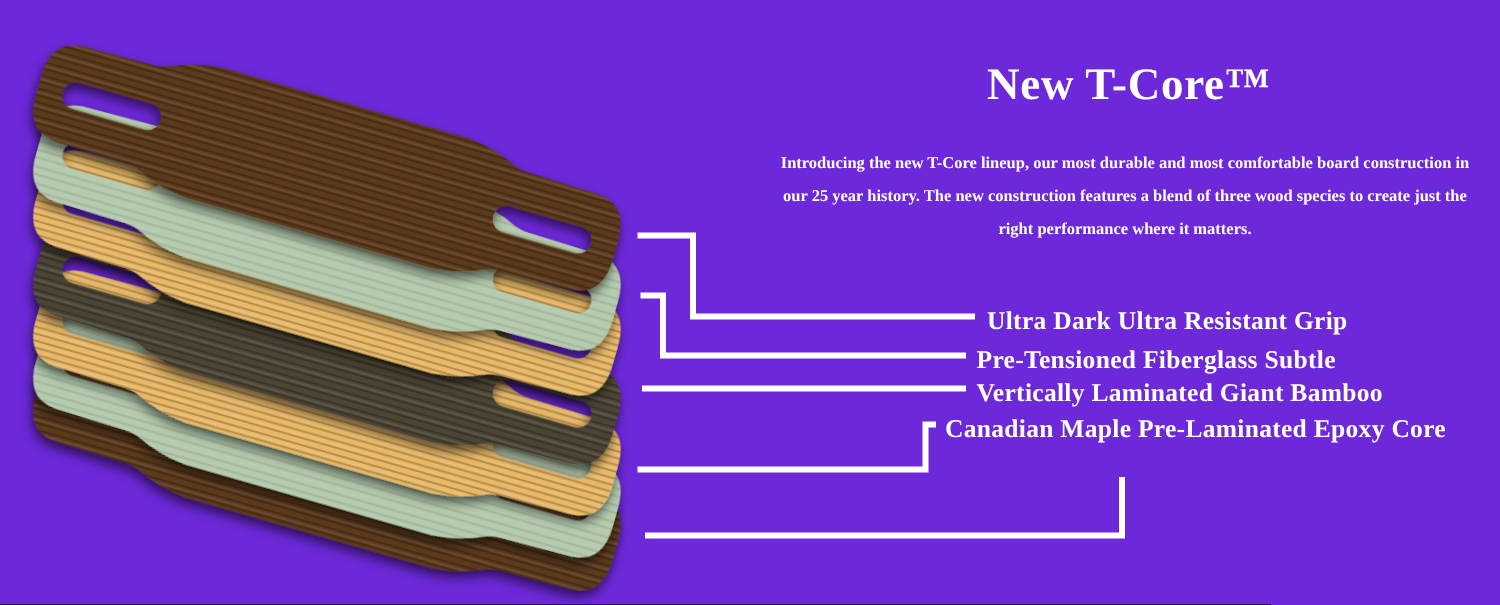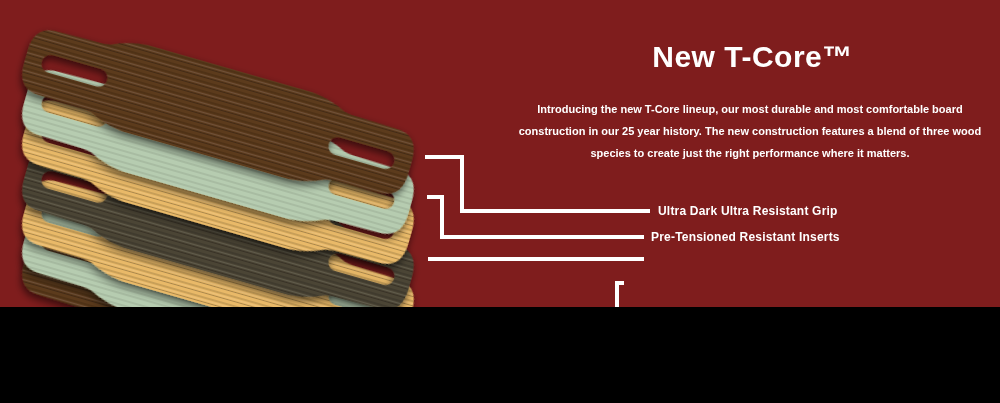--- a/index.html
+++ b/index.html
@@ -1,30 +1,30 @@
 <!DOCTYPE html>
 <html><head>
 <meta charset="utf-8">
 <style>
   html,body{margin:0;padding:0;background:#000;}
   .stage{
-    position:relative;width:1000px;height:307px;background:#7f1d1d;overflow:hidden;
-    font-family:Liberation Sans, sans-serif;color:#fff;
+    position:relative;width:1000px;height:403px;background:#6d28d9;overflow:hidden;
+    font-family:Liberation Serif, serif;color:#fff;
   }
   .stage svg{position:absolute;left:0;top:0;}
   .headline{
     position:absolute;left:530px;top:40px;width:445px;
     text-align:center;font-size:30px;font-weight:bold;letter-spacing:.5px;
   }
   .intro{
     position:absolute;left:515px;top:98px;width:470px;
     text-align:center;font-size:11px;line-height:22px;font-weight:bold;
   }
   .callout{
-    position:absolute;font-size:12px;font-weight:bold;white-space:nowrap;
+    position:absolute;font-size:17px;font-weight:bold;white-space:nowrap;
     letter-spacing:.2px;
   }
   .co1{left:658px;top:204px;}
   .co2{left:651px;top:230px;}
   .co3{left:651px;top:252px;}
   .co4{left:630px;top:276px;}
   .co5{left:662px;top:300px;}
 </style>
 </head>
 <body>
@@ -96,15 +96,17 @@
       <path d="M425,313 H617 V283 H624"></path>
       <path d="M430,357 H748 V318"></path>
     </g>
   </svg>
 
   <div class="headline">New T-Core™</div>
 
   <div class="intro">Introducing the new T-Core lineup, our most durable and most comfortable board construction in our 25 year history.  The new construction features a blend of three wood species to create just the right performance where it matters.</div>
 
   <div class="callout co1">Ultra Dark Ultra Resistant Grip</div>
-  <div class="callout co2">Pre-Tensioned Resistant Inserts</div>
+  <div class="callout co2">Pre-Tensioned Fiberglass Subtle</div>
+  <div class="callout co3">Vertically Laminated Giant Bamboo</div>
+  <div class="callout co4">Canadian Maple Pre-Laminated Epoxy Core</div>
 
 </div>
 
 </body></html>

